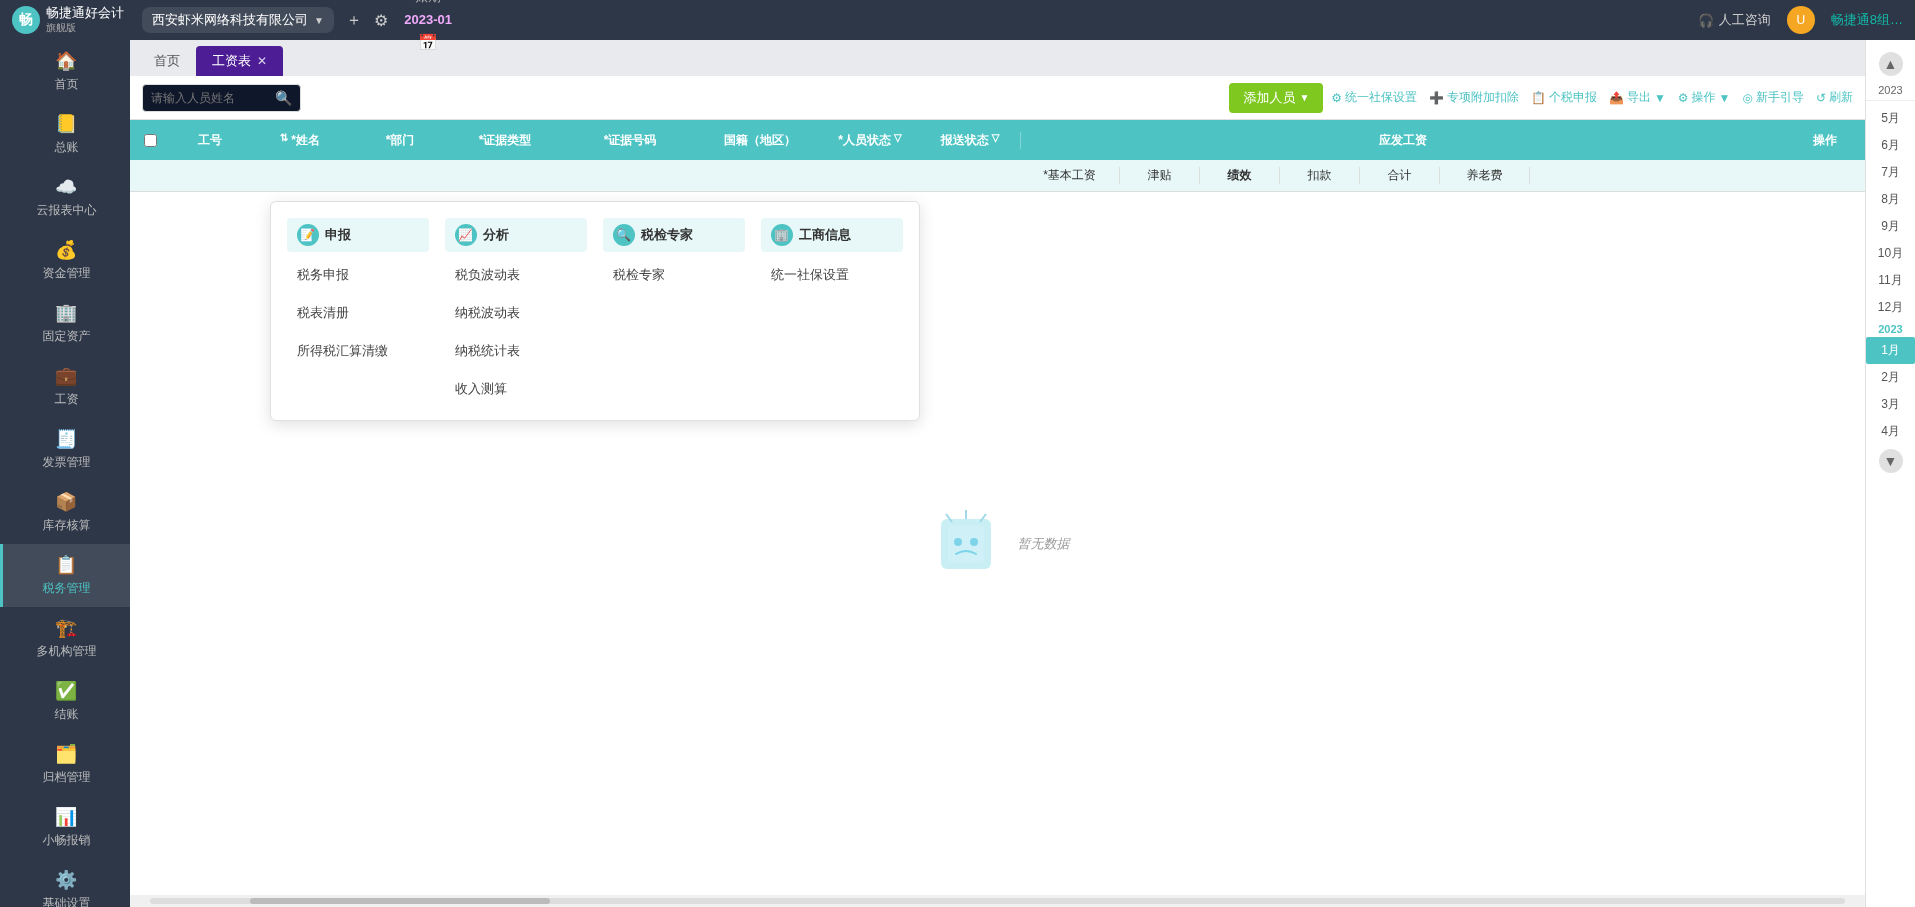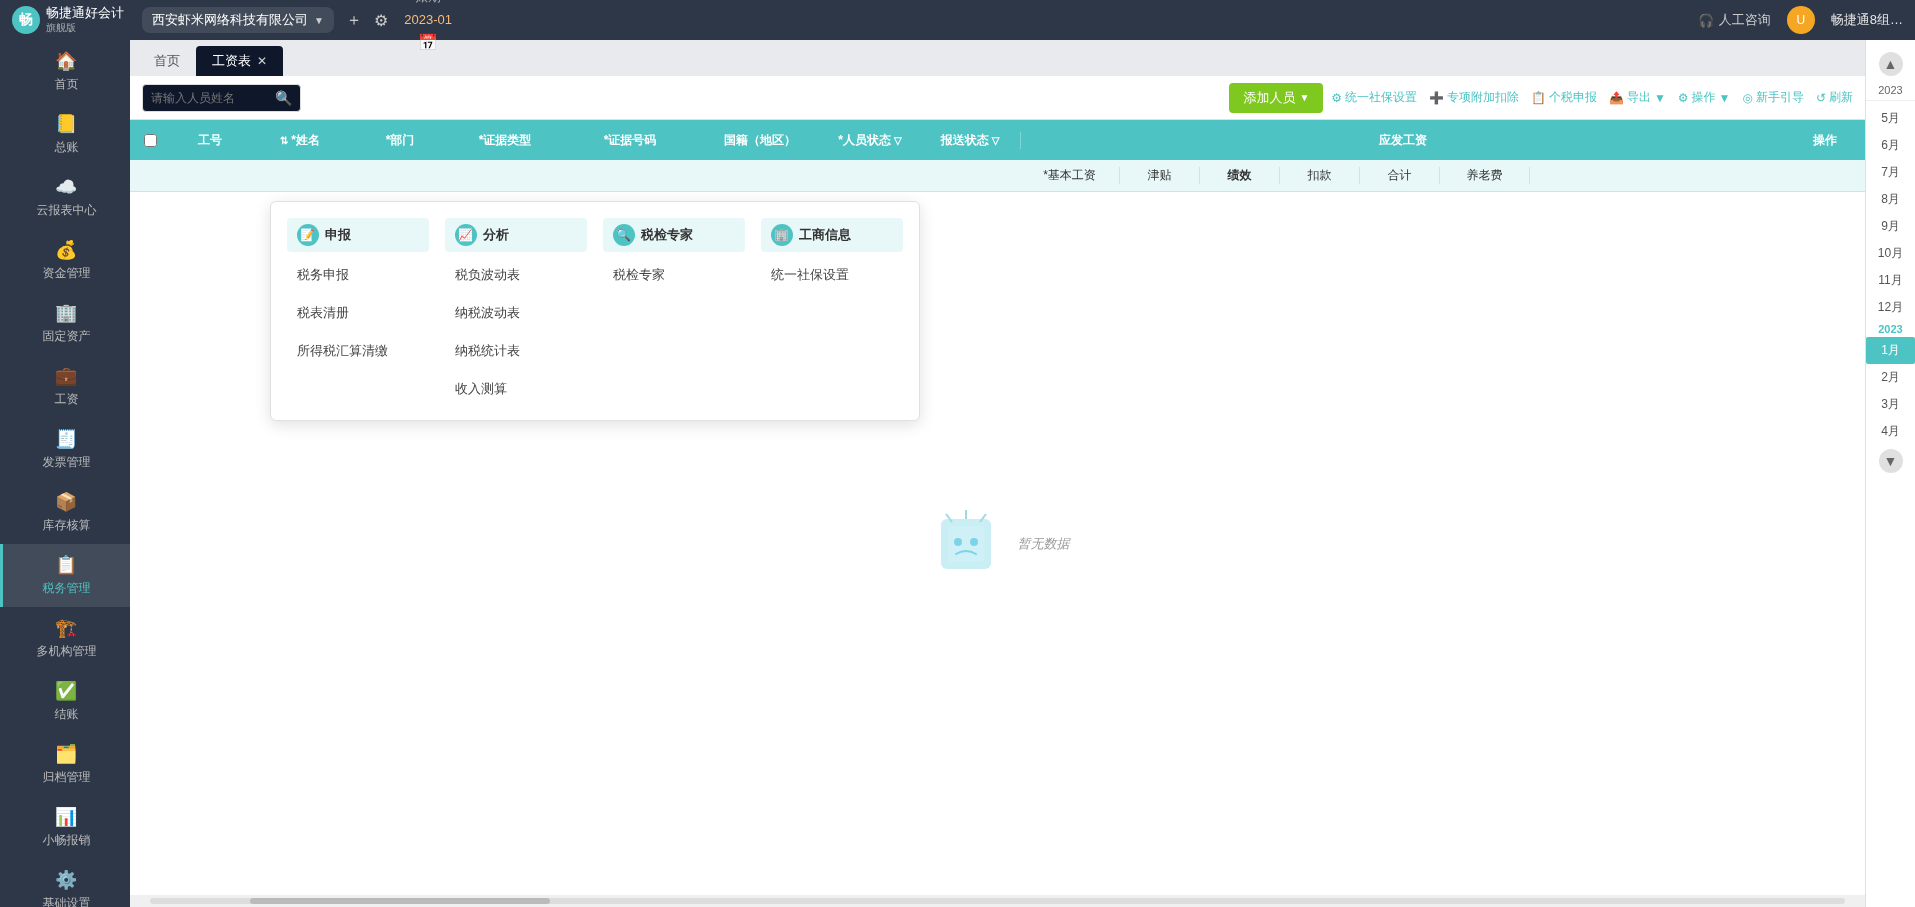--- a/index.html
+++ b/index.html
@@ -48,37 +48,37 @@
     .header-icon-btn {
       color: #ccc; cursor: pointer; font-size: 16px;
       display: flex; align-items: center; justify-content: center;
     }
 
     .period-area {
       display: flex; align-items: center; gap: 6px;
       margin-left: 16px; color: #ccc; font-size: 13px; flex-direction: column;
     }
     .period-area .period-label { color: #aaa; }
-    .period-area .period-val { color: #fdba74; font-weight: normal; }
+    .period-area .period-val { color: #f0abfc; font-weight: bold; }
 
     .header-right {
       margin-left: auto;
       display: flex; align-items: center; gap: 16px;
       color: #ccc; font-size: 13px;
     }
     .header-right .service-btn {
       display: flex; align-items: center; gap: 4px; cursor: pointer;
     }
     .user-avatar {
       width: 28px; height: 28px; border-radius: 50%;
       background: #f5a623;
       display: flex; align-items: center; justify-content: center;
       color: white; font-size: 12px;
     }
-    .user-name { color: #e5e5e5; cursor: pointer; }
+    .user-name { color: #14b8a6; cursor: pointer; }
 
     
     .main-layout {
       display: flex;
       flex: 1;
       overflow: hidden;
     }
 
     
     .sidebar {
@@ -113,21 +113,21 @@
       flex-shrink: 0;
     }
     .tab-item {
       padding: 6px 16px;
       cursor: pointer; font-size: 13px;
       border-radius: 4px 4px 0 0;
       color: #666;
       display: flex; align-items: center; gap: 6px;
     }
     .tab-item.active {
-      background: #0f172a;
+      background: #4c1d95;
       color: white;
     }
     .tab-item .tab-close {
       font-size: 12px; color: rgba(255,255,255,0.8);
       cursor: pointer;
     }
     .tab-item.home { color: #555; }
 
     
     .toolbar {
@@ -176,21 +176,21 @@
       background: #4dc3c3;
       display: flex; align-items: center;
       flex-shrink: 0;
     }
     .th-checkbox {
       width: 40px; display: flex; align-items: center; justify-content: center;
       flex-shrink: 0;
     }
     .th-checkbox input { cursor: pointer; }
     .th-cell {
-      display: flex; align-items: center; justify-content: center;
+      display: flex; justify-content: center;
       color: white; font-size: 12px; font-weight: bold;
       padding: 0 6px; gap: 3px; flex-shrink: 0;
     }
     .th-sort { font-size: 10px; cursor: pointer; }
     .th-filter { font-size: 10px; cursor: pointer; }
 
     
     .table-subheader {
       height: 32px;
       background: #e8f8f8;

